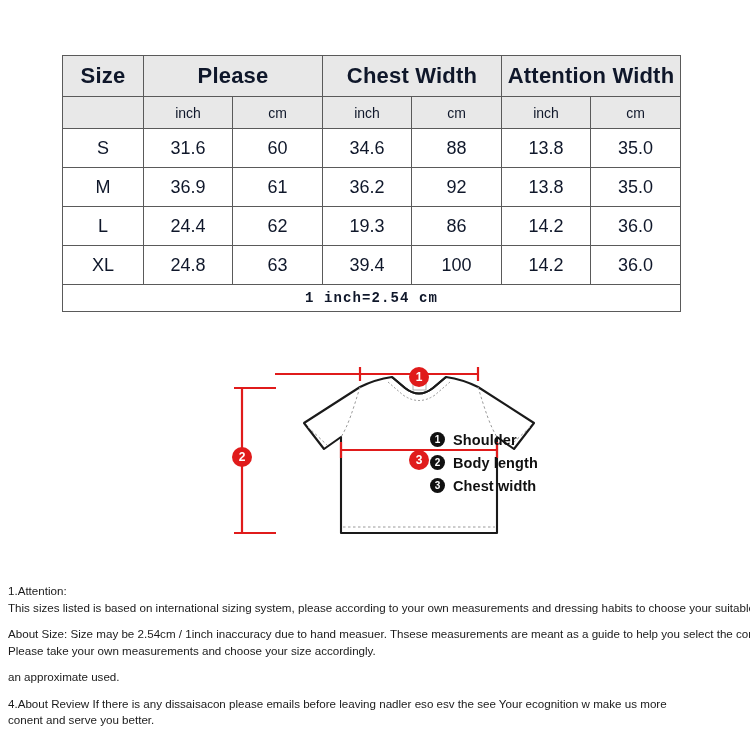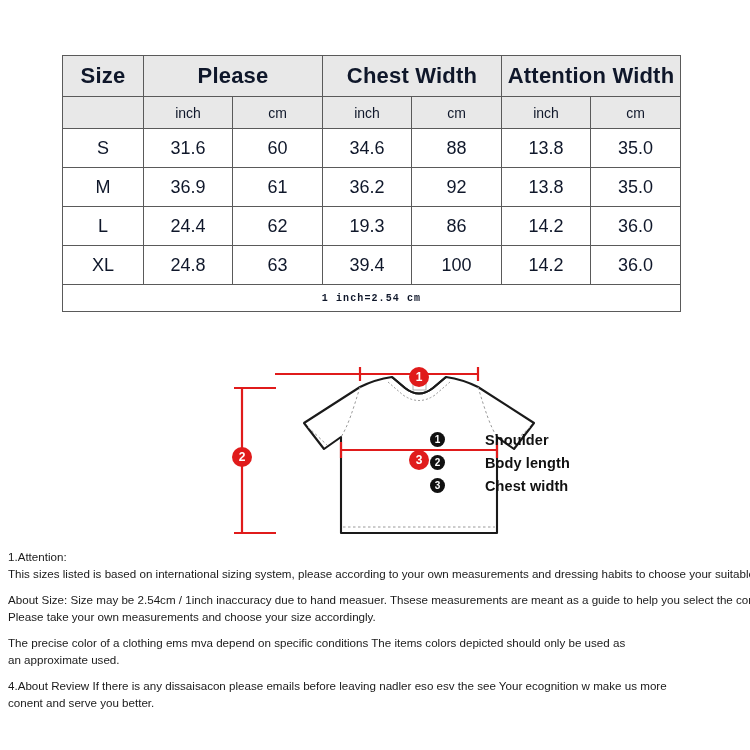--- a/index.html
+++ b/index.html
@@ -51,21 +51,21 @@
   }
   td.body-cell {
     height: 38px;
     font-size: 18px;
     font-weight: normal;
     background: #ffffff;
   }
   td.note-cell {
     height: 26px;
     font-family: "Liberation Mono", "DejaVu Sans Mono", monospace;
-    font-size: 10px;
+    font-size: 14px;
     font-weight: bold;
     letter-spacing: 1.1px;
     background: #ffffff;
   }
 
   
   #diagram {
     position: absolute;
     left: 220px;
     top: 360px;
@@ -100,38 +100,37 @@
     justify-content: center;
     flex: 0 0 auto;
     margin-right: 8px;
     line-height: 1;
   }
   .legend-text {
     font-size: 14.5px;
     font-weight: bold;
     color: #111;
     letter-spacing: 0.1px;
-    margin-left: 32px;
   }
 
   
   #notes {
     position: absolute;
     left: 8px;
     top: 549px;
     width: 738px;
   }
   .note-block { margin-bottom: 10px; }
   .note-line {
     font-size: 11.6px;
     line-height: 16.5px;
     color: #1a1a1a;
     white-space: nowrap;
   }
-  .note-head { font-size: 11.6px; line-height: 16.5px; }
+  .note-head { font-size: 11.6px; line-height: 16.5px; margin-top: 34px; }
 </style>
 </head>
 <body>
 
 <div id="size-table-wrap">
   <table class="size-table">
     <colgroup>
       <col style="width:81px">
         <col style="width:89px">
         <col style="width:90px">
@@ -274,20 +273,19 @@
 <div id="notes">
   <div class="note-block">
     <div class="note-head">1.Attention:</div>
     <div class="note-line">This sizes listed is based on international sizing system, please according to your own measurements and dressing habits to choose your suitable size.</div>
   </div>
   <div class="note-block">
     <div class="note-line">About Size: Size may be 2.54cm / 1inch inaccuracy due to hand measuer. Thsese measurements are meant as a guide to help you select the correct size.</div>
     <div class="note-line">Please take your own measurements and choose your size accordingly.</div>
   </div>
   <div class="note-block">
-    <div class="note-line">The precise color of a clothing ems mva depend on specific conditions The items colors depicted should only be used as</div>
     <div class="note-line">an approximate used.</div>
   </div>
   <div class="note-block">
     <div class="note-line">4.About Review If there is any dissaisacon please emails before leaving nadler eso esv the see Your ecognition w make us more</div>
     <div class="note-line">conent and serve you better.</div>
   </div>
 </div>
 
 </body></html>

